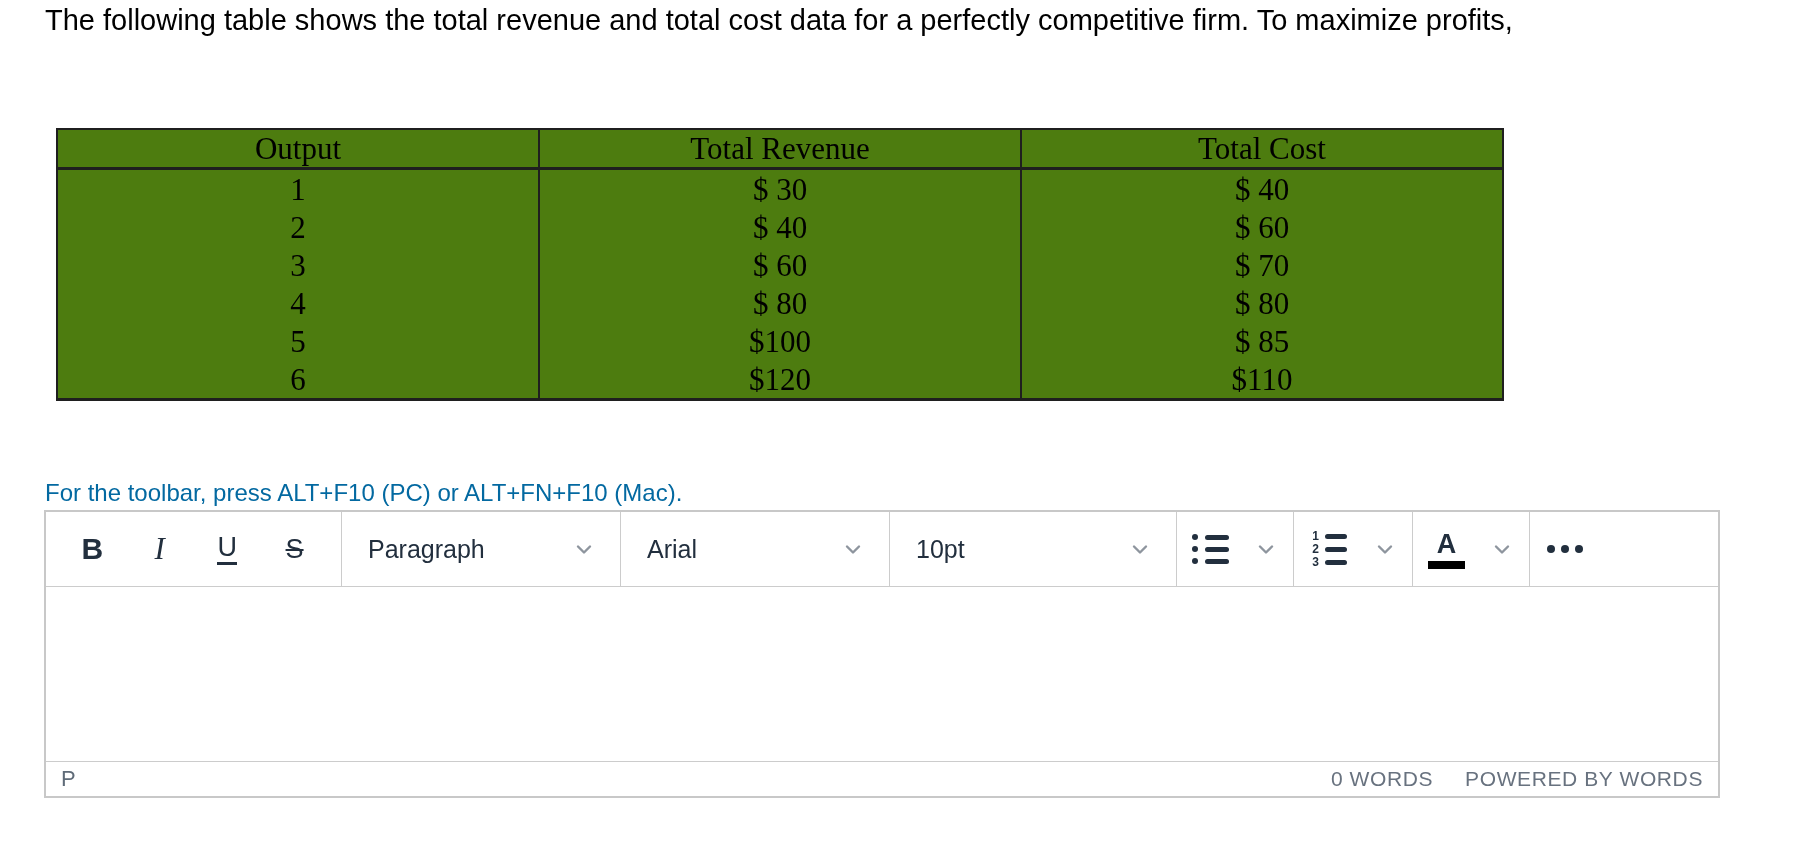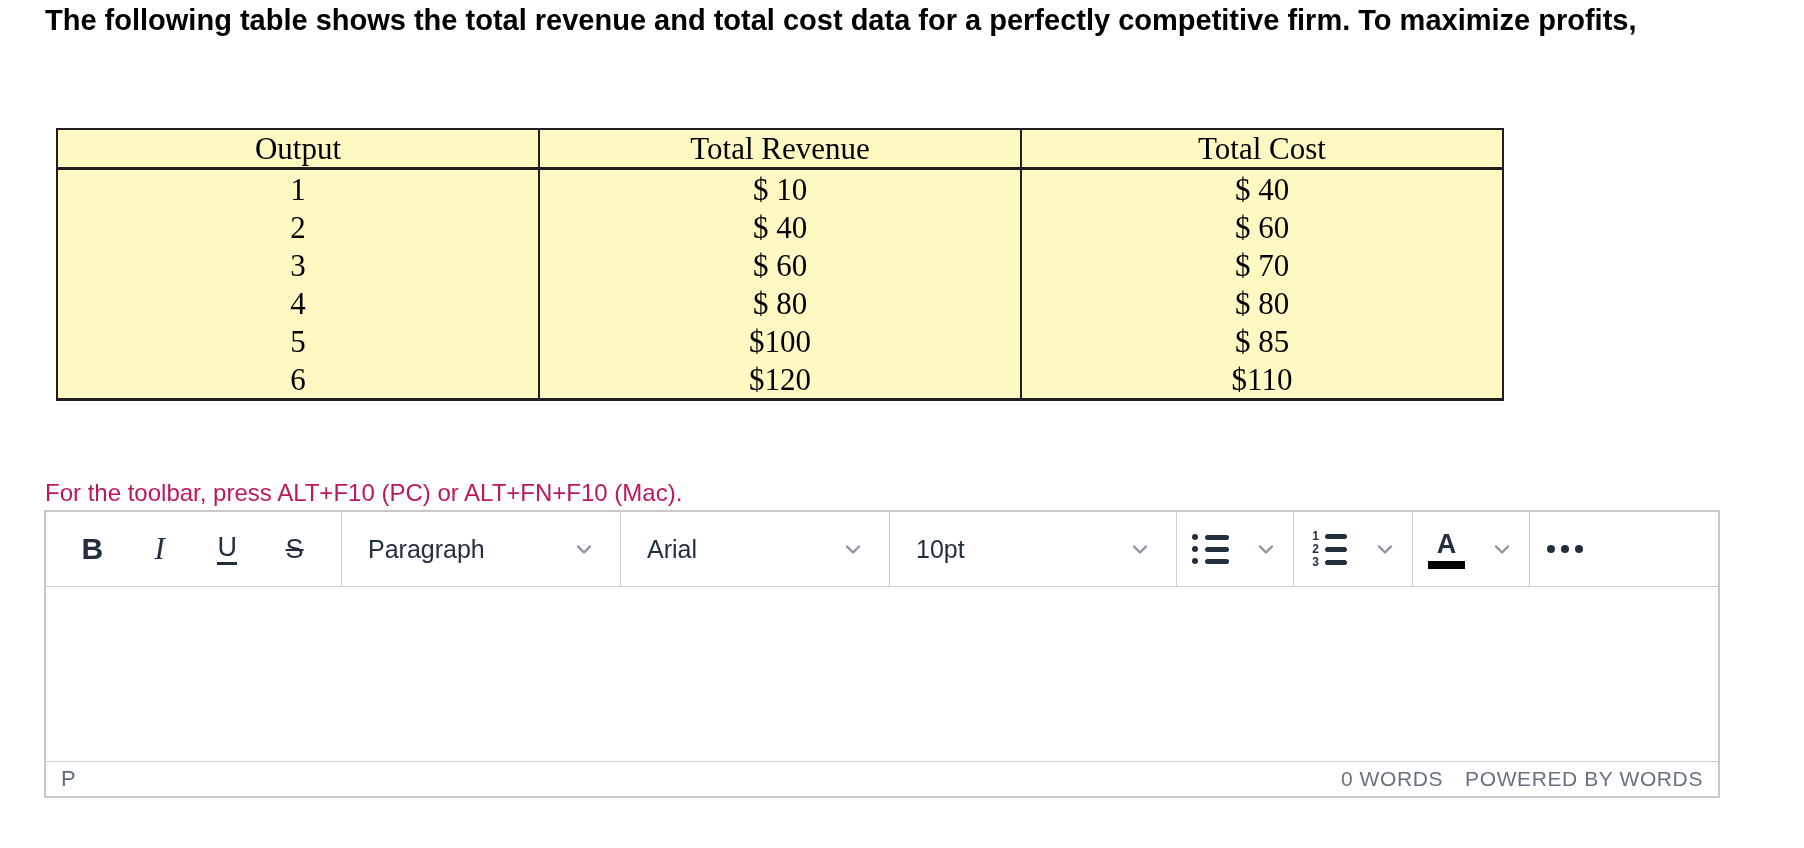--- a/index.html
+++ b/index.html
@@ -1,38 +1,38 @@
 <!DOCTYPE html>
 <html><head>
 <meta charset="utf-8">
 <style>
   html,body{margin:0;padding:0;background:#ffffff;}
   body{position:relative;width:1804px;height:848px;overflow:hidden;
        font-family:"Liberation Sans",sans-serif;color:#000;}
 
   
   .question{position:absolute;left:45px;top:3px;font-size:29px;line-height:35px;color:#000;}
-  .question div{white-space:nowrap;font-weight:bold;}
+  .question div{white-space:nowrap;}
 
   
   .econ-table{position:absolute;left:56px;top:128px;width:1448px;
               border-collapse:collapse;table-layout:fixed;
               font-family:"Liberation Serif","DejaVu Serif",serif;
-              font-size:31px;color:#000;background:#fef9c3;}
+              font-size:31px;color:#000;background:#4d7c0f;}
   .econ-table,
   .econ-table th,
   .econ-table td{border-color:#1f1f1f;}
   .econ-table{border:2px solid #1f1f1f;border-bottom:3px solid #1f1f1f;}
   .econ-table th{border:2px solid #1f1f1f;border-bottom:3px solid #1f1f1f;
                  font-weight:normal;height:37px;text-align:center;padding:0;}
   .econ-table td{border-left:2px solid #1f1f1f;border-right:2px solid #1f1f1f;
                  height:38px;text-align:center;padding:0;line-height:1.0;}
 
   
-  .hint{position:absolute;left:45px;top:479px;font-size:24px;color:#be185d;}
+  .hint{position:absolute;left:45px;top:479px;font-size:24px;color:#0369a1;}
 
   
   .editor{position:absolute;left:44px;top:510px;width:1676px;height:288px;
           box-sizing:border-box;border:2px solid #c8c8c8;background:#fff;
           display:flex;flex-direction:column;}
   .toolbar{height:74px;min-height:74px;border-bottom:1px solid #cccccc;
            display:flex;align-items:stretch;}
   .tb-group{display:flex;align-items:center;border-right:1px solid #cccccc;
             box-sizing:border-box;position:relative;}
   .tb-group.last{border-right:none;flex:1;}
@@ -79,21 +79,21 @@
   
   .more-dots{display:flex;gap:6px;margin-left:17px;cursor:pointer;}
   .more-dots i{width:8px;height:8px;border-radius:50%;background:#222f3e;}
 
   
   .content{flex:1;background:#fff;cursor:text;}
   .statusbar{height:34px;min-height:34px;border-top:1px solid #cccccc;
              display:flex;align-items:center;justify-content:space-between;
              padding:0 15px;}
   .path-item{font-size:22px;color:#5f6b78;cursor:pointer;}
-  .status-right{display:flex;align-items:center;gap:22px;
+  .status-right{display:flex;align-items:center;gap:32px;
                 font-size:21px;letter-spacing:0.6px;color:#68727f;}
   .status-right span{cursor:pointer;}
 
   .chev{display:block;}
 </style>
 </head>
 <body>
 
 <div class="question">
   <div>The following table shows the total revenue and total cost data for a perfectly competitive firm. To maximize profits,</div>
@@ -103,21 +103,21 @@
   <thead>
     <tr>
       <th>Output</th>
       <th>Total Revenue</th>
       <th>Total Cost</th>
     </tr>
   </thead>
   <tbody>
     <tr>
       <td>1</td>
-      <td>$ 10</td>
+      <td>$ 30</td>
       <td>$ 40</td>
     </tr>
     <tr>
       <td>2</td>
       <td>$ 40</td>
       <td>$ 60</td>
     </tr>
     <tr>
       <td>3</td>
       <td>$ 60</td>

